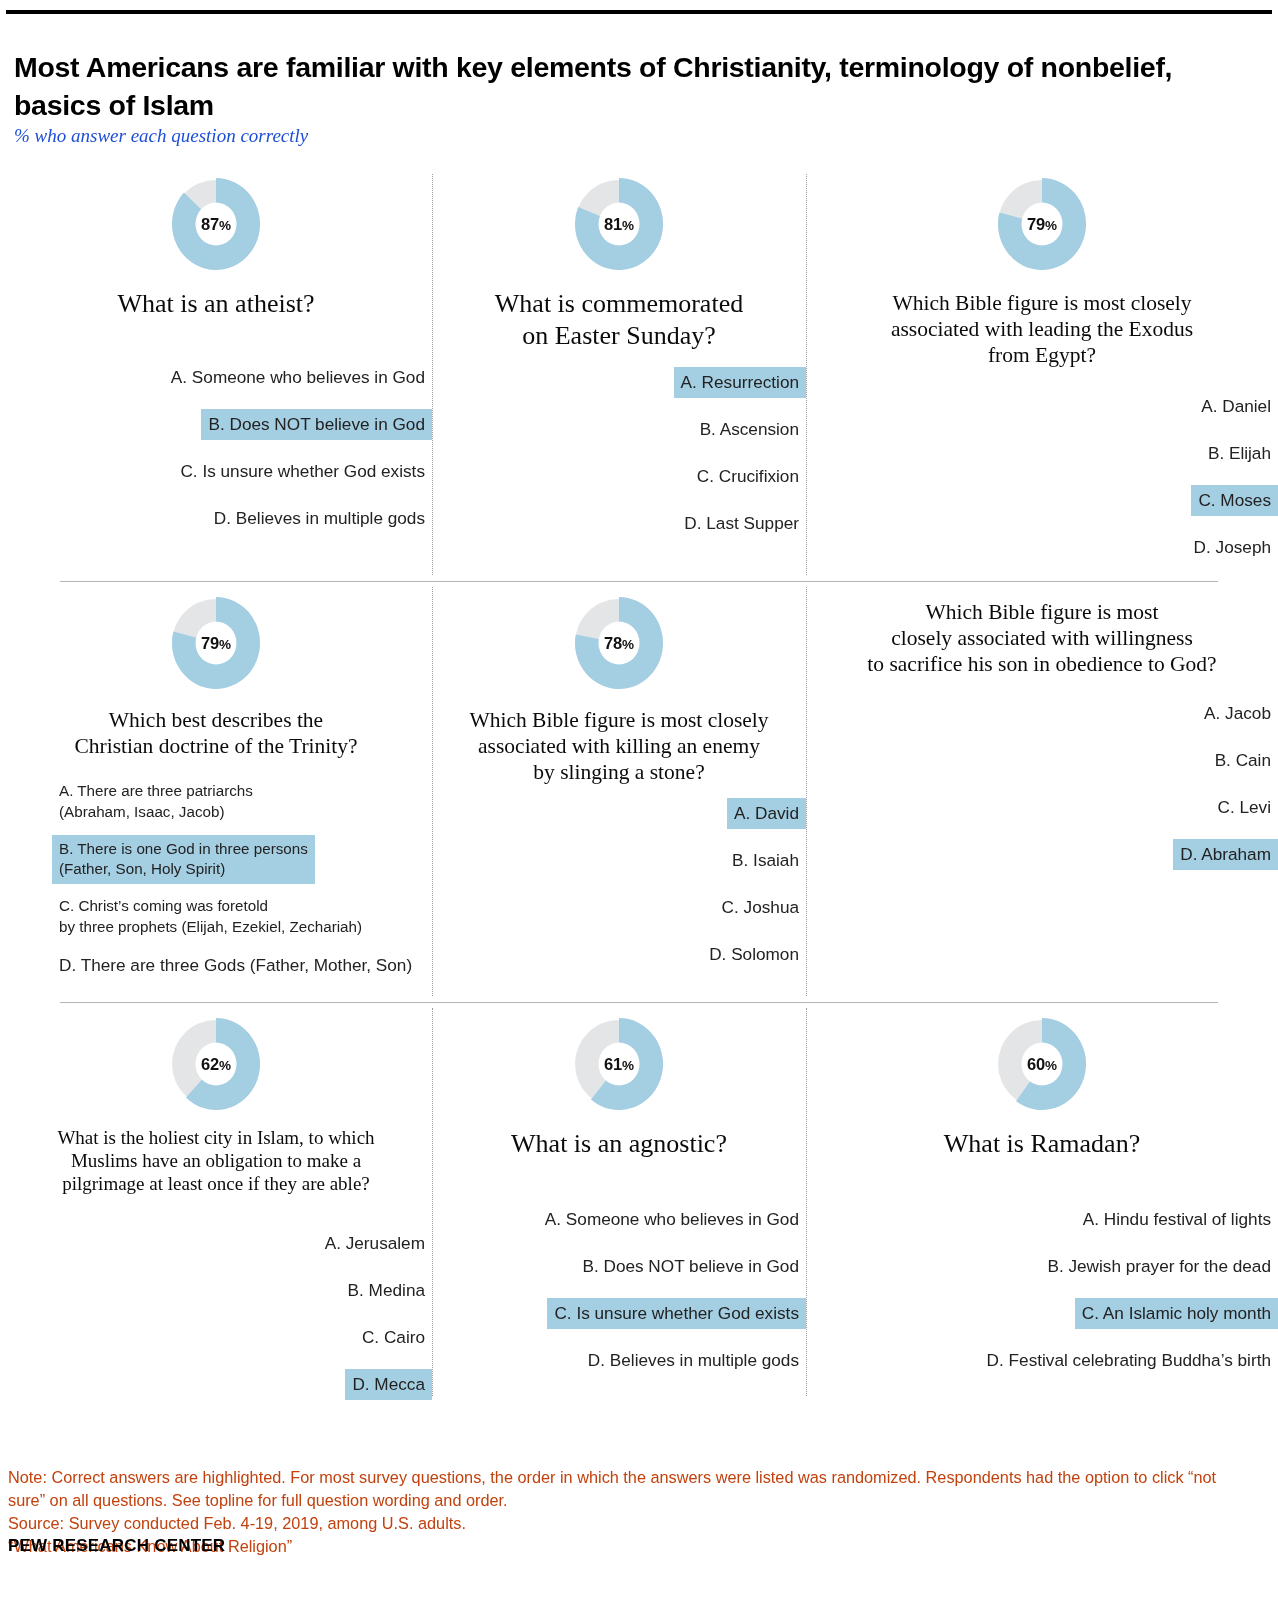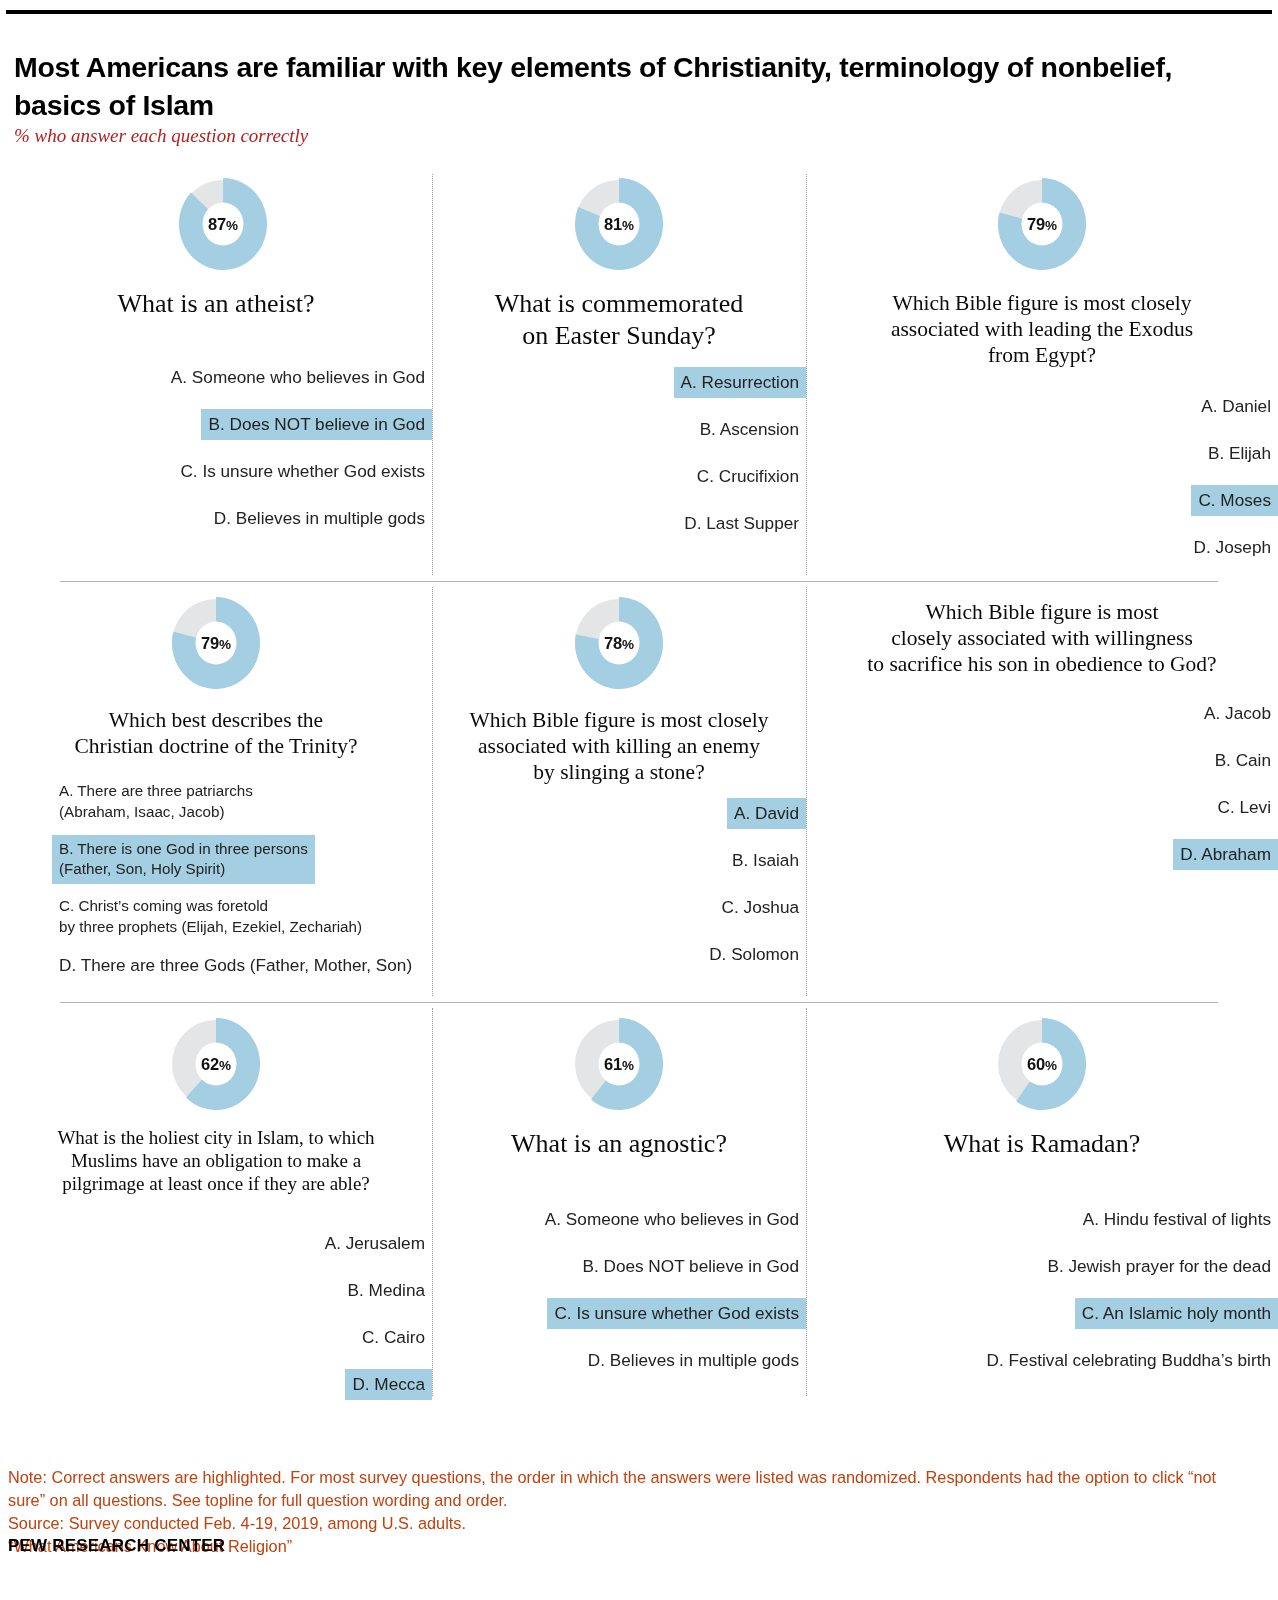--- a/index.html
+++ b/index.html
@@ -40,21 +40,21 @@
     font-weight: bold;
     line-height: 1.33;
     letter-spacing: -0.3px;
     color: #000000;
   }
   .subhead {
     position: absolute;
     left: 14px; top: 125px;
     font-size: 19px;
     font-style: italic;
-    color: #b91c1c;
+    color: #1d4ed8;
     font-family: "Liberation Serif", serif;
   }
 
   
   .grid {
     position: absolute;
     left: 0; top: 168px;
     width: 1278px;
   }
   .row {
@@ -196,21 +196,21 @@
   <h1 class="headline">Most Americans are familiar with key elements of Christianity, terminology of nonbelief, basics of Islam</h1>
   <div class="subhead">% who answer each question correctly</div>
 
   <div class="grid">
 
     <div class="row row-1">
       <div class="vdotted" style="left:432px; height:401px;"></div>
       <div class="vdotted" style="left:806px; height:401px;"></div>
 
       <div class="cell cell-a">
-        <div class="donut-wrap" style="margin-top:10px;padding-left:7px;">
+        <div class="donut-wrap" style="margin-top:10px;">
           <div class="donut">
             <svg width="88" height="92" viewBox="0 0 88 92" aria-hidden="true">
               <circle cx="44" cy="46" r="44" fill="#e4e5e6"></circle>
               <path fill="#a4cee2" d="M 44 46 L 44 0 A 44 46 0 1 1 11.925380393457893 14.510833127280325 Z"></path>
               <ellipse cx="44" cy="46" rx="20.5" ry="21.5" fill="#ffffff"></ellipse>
             </svg>
             <div class="donut-label"><span>87</span><span class="pct">%</span></div>
           </div>
         </div>
         <div class="question q-big" style="margin-top:18px; width:390px;"><span>What is an atheist?</span></div>

